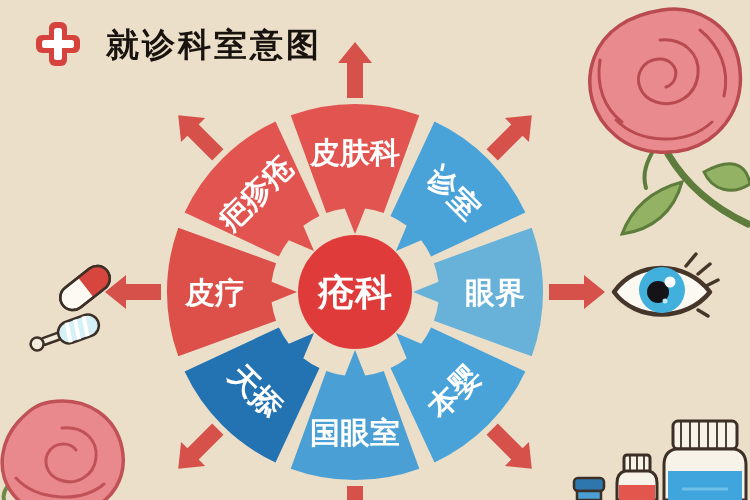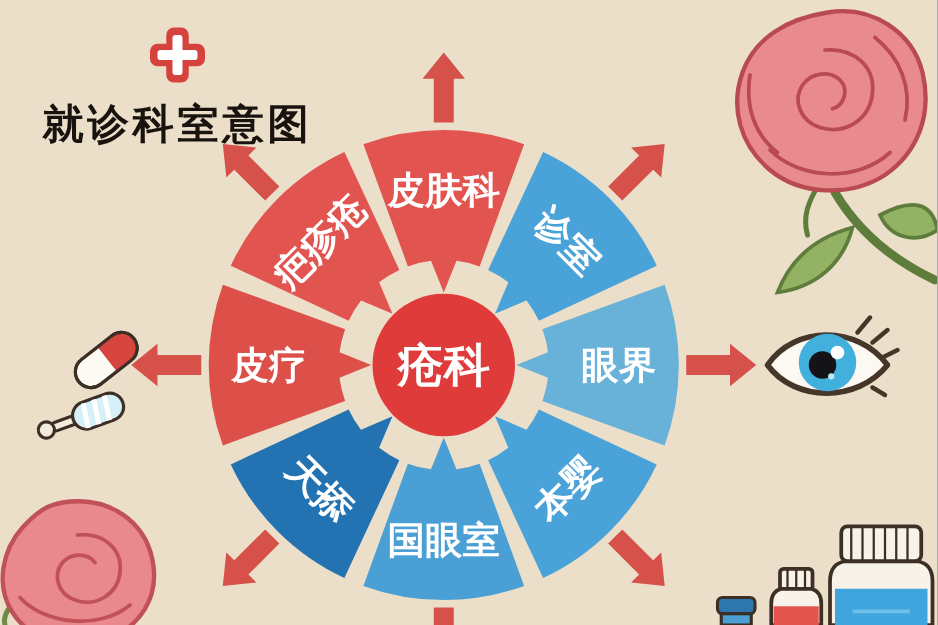--- a/index.html
+++ b/index.html
@@ -1,21 +1,21 @@
 <!DOCTYPE html>
 <html><head>
 <meta charset="utf-8">
 <style>
   html,body{margin:0;padding:0;background:#888;}
   .canvas{
     position:relative;width:750px;height:500px;overflow:hidden;
     background:#ecdfca;
     font-family:"DejaVu Sans","Liberation Sans",sans-serif;
   }
-  .header{position:absolute;left:34px;top:20px;display:flex;align-items:center;gap:14px;z-index:5;flex-direction:column;}
+  .header{position:absolute;left:34px;top:20px;display:flex;align-items:center;gap:24px;z-index:5;}
   .header .title{font-size:33px;font-weight:bold;color:#18130e;letter-spacing:3px;line-height:1;}
   svg.layer{position:absolute;left:0;top:0;}
   .seg-label{
     font-family:"DejaVu Sans","Liberation Sans",sans-serif;
     font-size:30px;font-weight:bold;fill:#ffffff;text-anchor:middle;
   }
   .center-label{font-size:37px;}
   .deco{position:absolute;}
 </style>
 </head>

